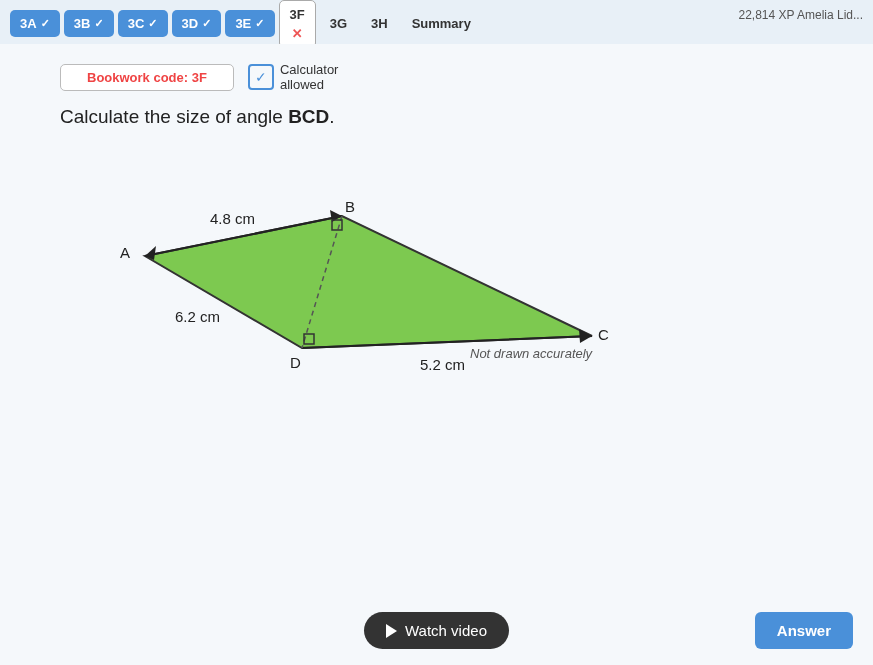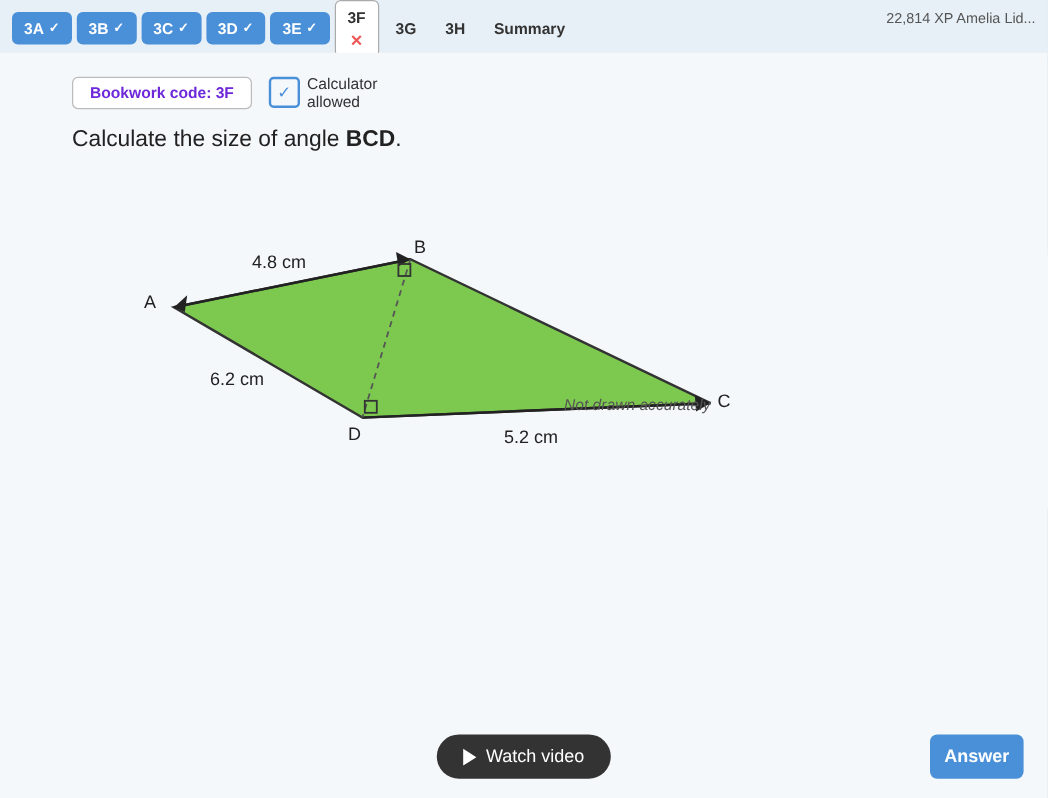--- a/index.html
+++ b/index.html
@@ -90,24 +90,24 @@
     .bookwork-row {
       display: flex;
       align-items: center;
       gap: 14px;
       margin-bottom: 14px;
     }
     .bookwork-badge {
       background: white;
       border: 1.5px solid #bbb;
       border-radius: 5px;
-      padding: 5px 14px;
-      font-size: 13px;
-      font-weight: bold;
-      color: #6d28d9;
+      padding: 5px 26px;
+      font-size: 13px;
+      font-weight: bold;
+      color: #ef4444;
     }
     .calculator-info {
       display: flex;
       align-items: center;
       gap: 6px;
       font-size: 13px;
       color: #333;
     }
     .calc-icon {
       width: 26px;
@@ -195,21 +195,21 @@
     }
 
     .answer-btn {
       position: absolute;
       right: 20px;
       bottom: 16px;
       background: #4a90d9;
       color: white;
       border: none;
       border-radius: 6px;
-      padding: 10px 12px;
+      padding: 10px 22px;
       font-size: 15px;
       cursor: pointer;
       font-weight: bold;
     }
 
     
     .not-drawn {
       position: absolute;
       font-size: 13px;
       color: #555;
@@ -317,21 +317,21 @@
     <div class="label" style="left:265px; top:60px;">B</div>
     <div class="label" style="left:518px; top:188px;">C</div>
     <div class="label" style="left:210px; top:216px;">D</div>
 
     <div class="label" style="left:130px; top:72px;">4.8 cm</div>
 
     <div class="label" style="left:95px; top:170px;">6.2 cm</div>
 
     <div class="label" style="left:340px; top:218px;">5.2 cm</div>
 
-    <div class="not-drawn label" style="left:390px; top:192px;">Not drawn accurately</div>
+    <div class="not-drawn label" style="left:390px; top:208px;">Not drawn accurately</div>
   </div>
 
 </div>
 
 <div class="bottom-row">
   <button class="watch-video-btn">
     <span class="play-icon"></span>
     <span>Watch video</span>
   </button>
 </div>

